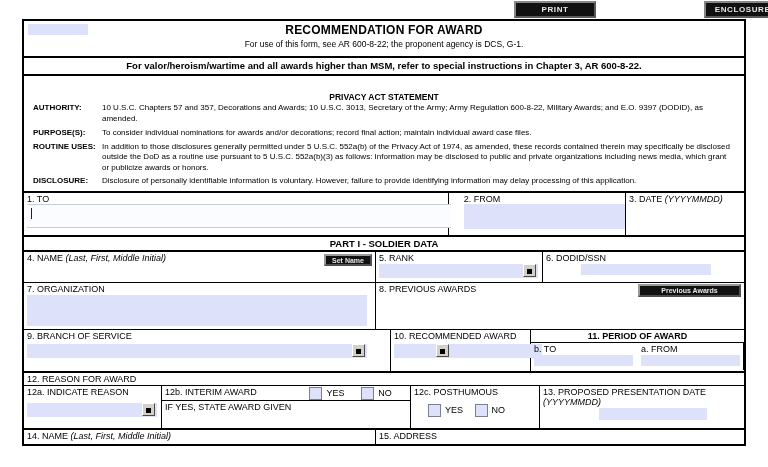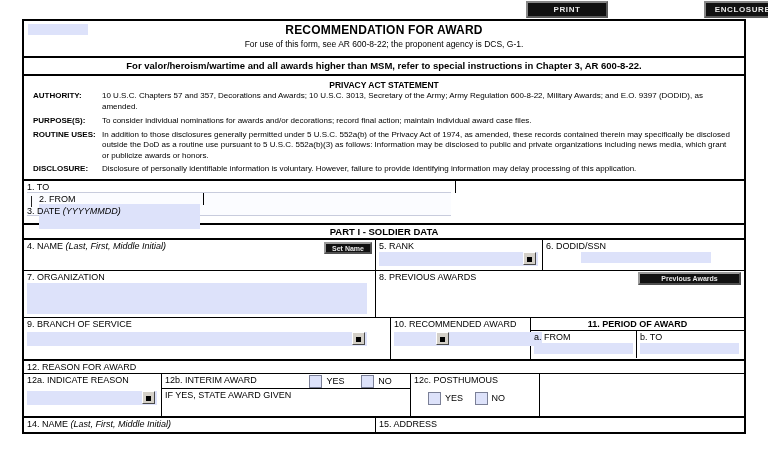--- a/index.html
+++ b/index.html
@@ -33,21 +33,21 @@
     text-align: center;
     line-height: 14px;
     height: 14px;
     border-top: 2px solid #888888;
     border-left: 2px solid #888888;
     border-right: 2px solid #5a5a5a;
     border-bottom: 2px solid #5a5a5a;
     box-sizing: border-box;
     cursor: pointer;
   }
-  #btn-print { left: 526px; top: 1px; width: 82px; height: 17px; line-height: 13px; }
+  #btn-print { left: 514px; top: 1px; width: 82px; height: 17px; line-height: 13px; }
   #btn-enclosures { left: 704px; top: 1px; width: 83px; height: 17px; line-height: 13px; }
 
   
   .form {
     position: absolute;
     left: 22px;
     top: 19px;
     width: 724px;
     border: 2px solid #000000;
     box-sizing: border-box;
@@ -86,21 +86,21 @@
     font-size: 9.5px;
     font-weight: bold;
     padding: 2px 0 3px 0;
   }
 
   
   .pa-title {
     text-align: center;
     font-size: 8.5px;
     font-weight: bold;
-    padding-top: 4px;
+    padding-top: 16px;
   }
   .pa-row { display: flex; padding: 1px 0 0 0; }
   .pa-label {
     width: 78px;
     min-width: 78px;
     font-size: 8px;
     font-weight: bold;
     padding-left: 9px;
     box-sizing: border-box;
   }
@@ -211,21 +211,21 @@
       <div class="pa-label">ROUTINE USES:</div>
       <div class="pa-text">In addition to those disclosures generally permitted under 5 U.S.C. 552a(b) of the Privacy Act of 1974, as amended, these records contained therein may specifically be disclosed outside the DoD as a routine use pursuant to 5 U.S.C. 552a(b)(3) as follows: Information may be disclosed to public and private organizations including news media, which grant or publicize awards or honors.</div>
     </div>
 
     <div class="pa-row" style="padding-top:3px;">
       <div class="pa-label">DISCLOSURE:</div>
       <div class="pa-text">Disclosure of personally identifiable information is voluntary. However, failure to provide identifying information may delay processing of this application.</div>
     </div>
   </div>
 
-  <div class="row bb2" style="height:42px;flex-direction:column;">
+  <div class="row bb2" style="height:42px;">
     <div class="cell br" style="width:432px;">
       <div class="lbl">1. TO</div>
       <div style="position:relative;">
         <div class="bluebox" style="left:0px; top:0px; width:424px; height:22px; background:#fbfcff; border-top:1px solid #c8ccdd; border-bottom:1px solid #c8ccdd;"></div>
         <div class="caret" style="top:4px;"></div>
       </div>
     </div>
     <div class="cell br" style="width:168px;margin-left:12px;">
       <div class="lbl">2. FROM</div>
       <div style="position:relative;">
@@ -295,28 +295,28 @@
     <div class="cell br" style="width:155px;">
       <div class="lbl">10. RECOMMENDED AWARD</div>
       <div style="position:relative;">
         <div class="bluebox" style="left:0px; top:3px; width:148px; height:14px;"></div>
         <div class="ddbtn" style="left:42px; top:3px;"></div>
       </div>
     </div>
     <div style="width:213px; box-sizing:border-box;">
       <div class="partbar bb" style="font-size:9px;">11. PERIOD OF AWARD</div>
       <div class="row" style="height:27px;">
-        <div class="cell br" style="width:106px;">
-          <div class="lbl">a. FROM</div>
+        <div class="cell" style="width:107px;">
+          <div class="lbl">b. TO</div>
           <div style="position:relative;">
             <div class="bluebox" style="left:0px; top:1px; width:99px; height:11px;"></div>
           </div>
         </div>
-        <div class="cell" style="width:107px;">
-          <div class="lbl">b. TO</div>
+        <div class="cell br" style="width:106px;">
+          <div class="lbl">a. FROM</div>
           <div style="position:relative;">
             <div class="bluebox" style="left:0px; top:1px; width:99px; height:11px;"></div>
           </div>
         </div>
       </div>
     </div>
   </div>
 
   <div class="cell bb" style="height:13px;">12. REASON FOR AWARD</div>
 
@@ -357,20 +357,27 @@
           <span class="chk"></span>
           <span>YES</span>
         </span>
         <span class="chkwrap" style="margin-left:9px;">
           <span class="chk"></span>
           <span>NO</span>
         </span>
       </div>
     </div>
 
+    <div class="cell" style="width:204px;">
+      <div class="lbl">13. PROPOSED PRESENTATION DATE</div>
+      <div class="lbl" style="font-style:italic;">(YYYYMMDD)</div>
+      <div style="position:relative;">
+        <div class="bluebox" style="left:56px; top:1px; width:108px; height:12px;"></div>
+      </div>
+    </div>
   </div>
 
 
   <div class="row" style="height:14px;">
     <div class="cell br" style="width:352px;">
       <div class="lbl">
         <span>14. NAME</span>
         <i>(Last, First, Middle Initial)</i>
       </div>
     </div>

